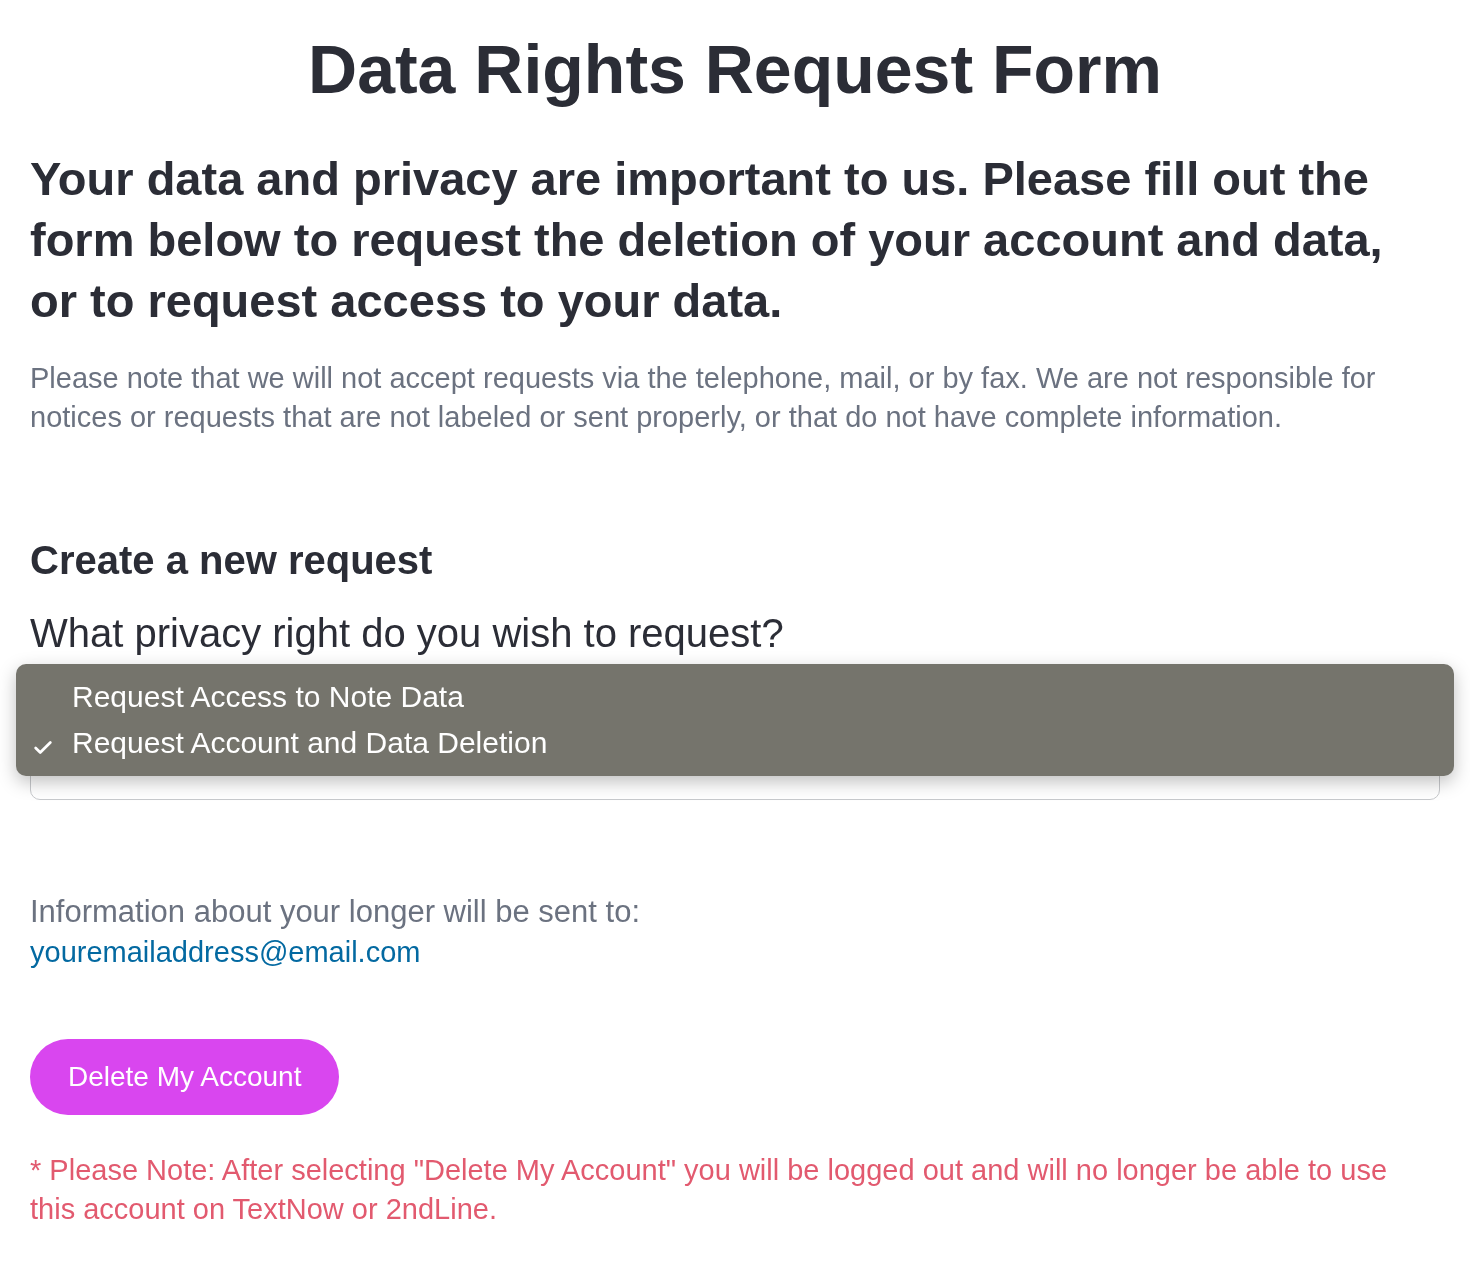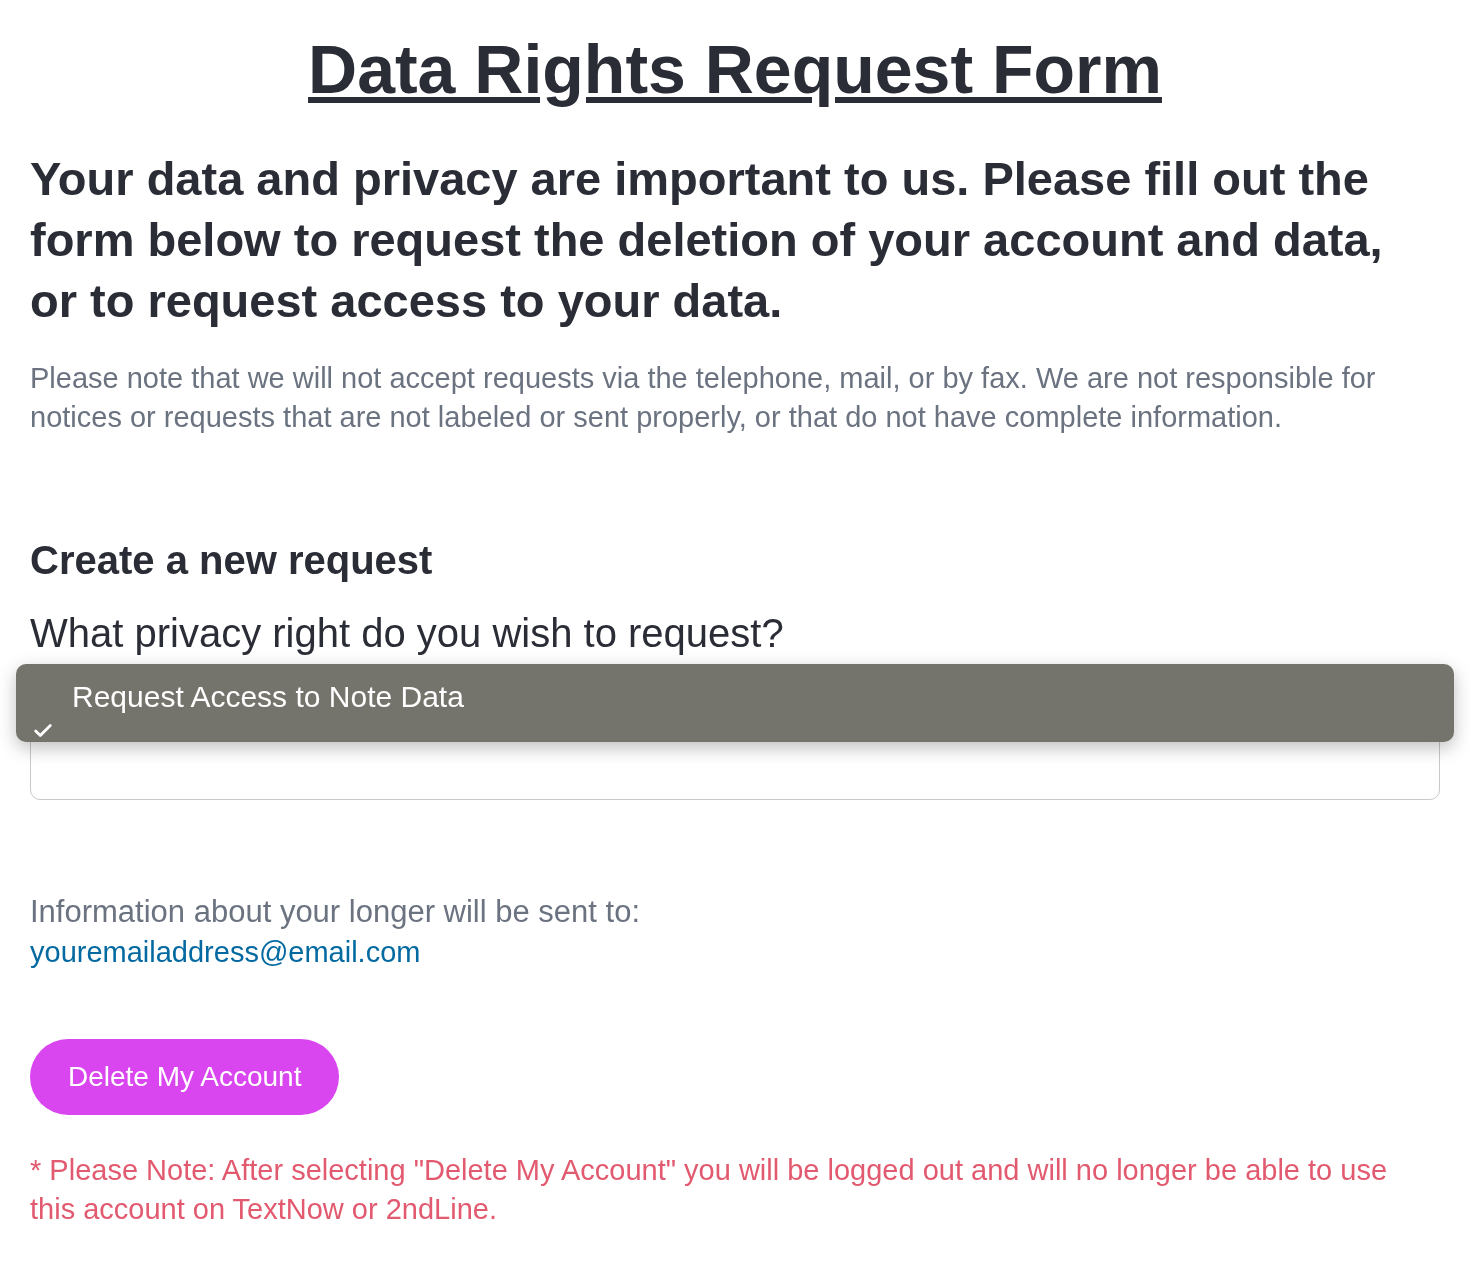--- a/index.html
+++ b/index.html
@@ -13,21 +13,20 @@
       padding: 30px;
       width: 1470px;
       height: 1261px;
     }
     .page-title {
       font-size: 68px;
       font-weight: 700;
       color: #2b2d36;
       text-align: center;
       margin-bottom: 40px;
-      text-decoration: underline;
     }
     .intro {
       font-size: 47px;
       font-weight: 700;
       color: #2b2d36;
       line-height: 1.3;
       margin-bottom: 28px;
     }
     .disclaimer {
       font-size: 29px;
@@ -139,20 +138,21 @@
   <div class="dropdown-list">
     <div class="dropdown-option">
       <span>Request Access to Note Data</span>
     </div>
     <div class="dropdown-option">
       <span class="check">
         <svg viewBox="0 0 24 24" fill="none" stroke="currentColor" stroke-width="3" stroke-linecap="round" stroke-linejoin="round">
             <polyline points="20 6 9 17 4 12"></polyline>
           </svg>
       </span>
+      <span>Request Account and Data Deletion</span>
     </div>
   </div>
   <div class="spacer-for-dropdown"></div>
 </div>
 
 <p class="info-line">Information about your longer will be sent to:</p>
 <p class="email">youremailaddress@email.com</p>
 
 <button class="delete-btn">Delete My Account</button>
 

